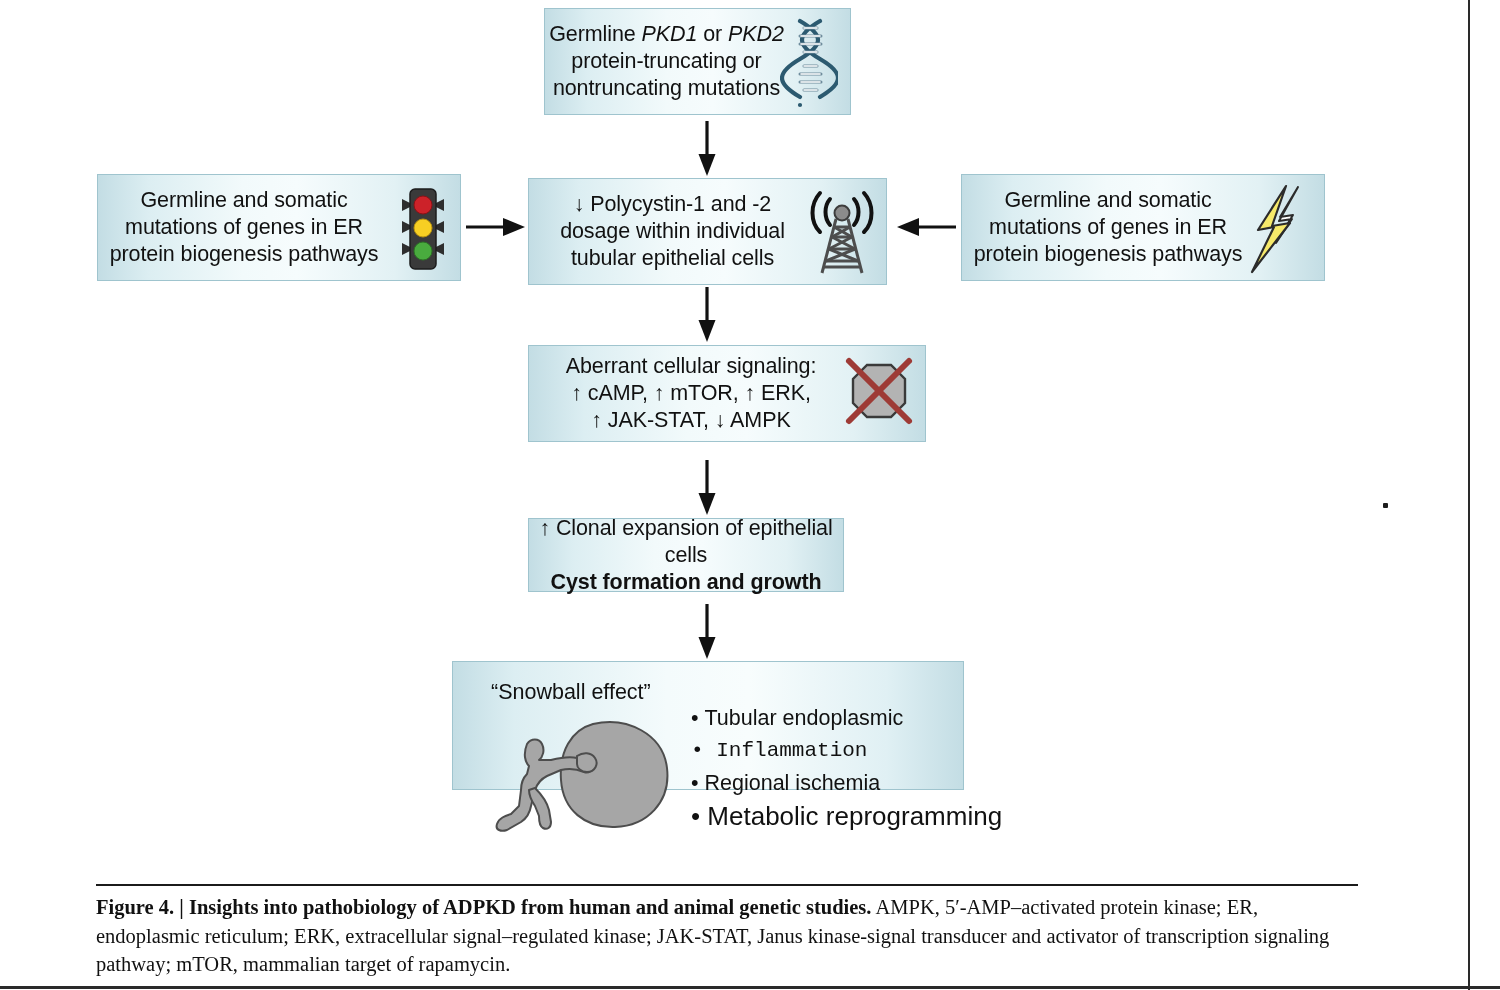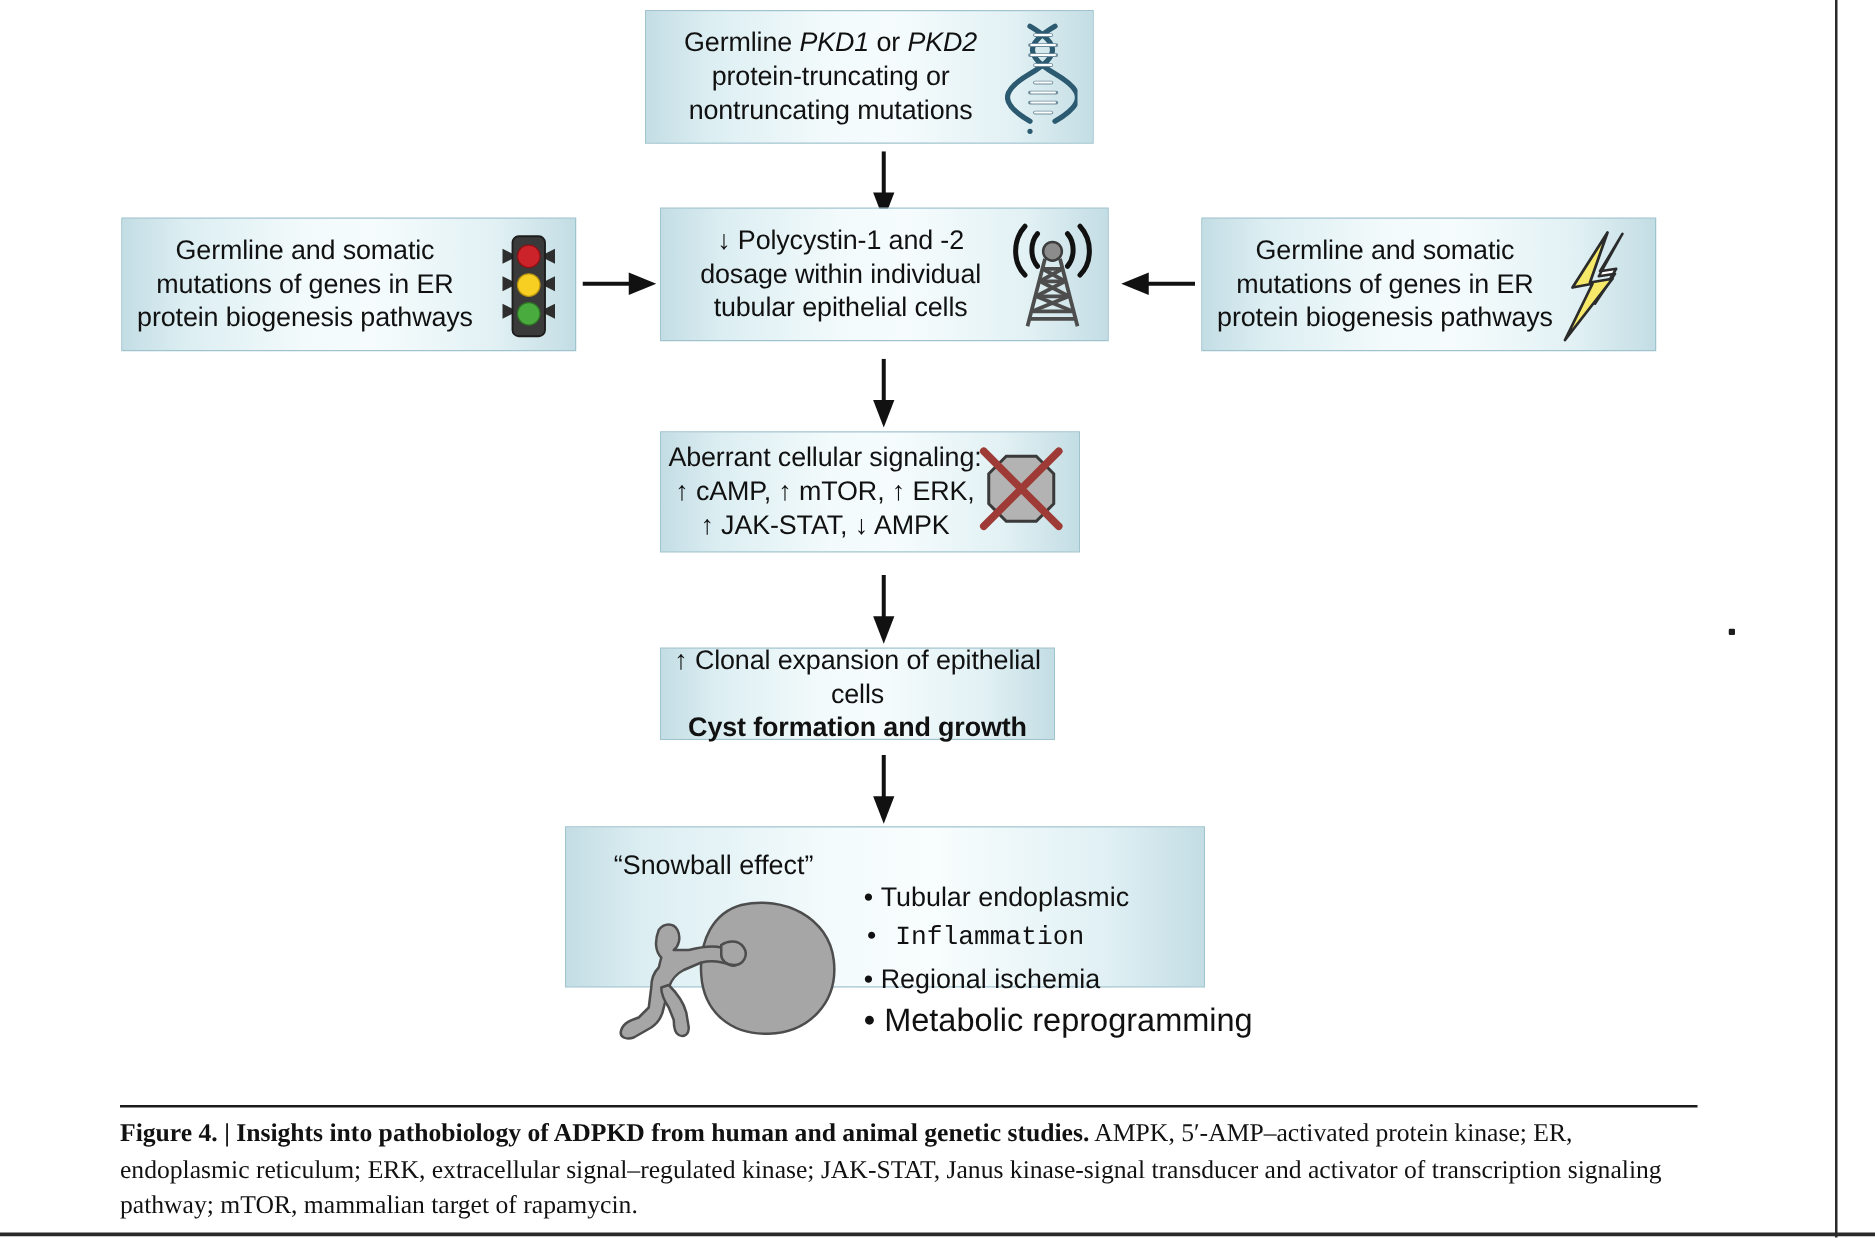--- a/index.html
+++ b/index.html
@@ -85,21 +85,21 @@
   .edge-line {
     position: absolute;
     background: #2a2a2a;
   }
 </style>
 </head>
 <body>
 
 <div class="page">
 
-  <div class="fbox" style="left:516px; top:8px; width:359px; height:107px;">
+  <div class="fbox" style="left:544px; top:8px; width:307px; height:107px;">
     <div class="txt" style="padding-right:62px;">Germline <i>PKD1</i> or <i>PKD2</i><br>protein-truncating or<br>nontruncating mutations</div>
     <div class="icon-slot" style="right:12px; top:8px; width:58px; height:92px;">
       <svg viewBox="0 0 58 92" width="58" height="92">
         <g fill="none" stroke="#2c5a70" stroke-width="4.2" stroke-linecap="round">
           <path d="M20 4 C44 18, 44 28, 20 42 C-4 56, -4 66, 20 80 M20 88 C20 88 20 88 20 88"></path>
           <path d="M40 4 C16 18, 16 28, 40 42 C64 56, 64 66, 40 80"></path>
         </g>
         <g stroke="#6e8c9c" stroke-width="3" stroke-linecap="round">
           <path d="M24 11 L37 11"></path>
           <path d="M20 19 L41 19"></path>
@@ -152,21 +152,21 @@
     </div>
   </div>
 
   <div class="arrow" style="left:466px; top:212px; width:60px; height:30px;">
     <svg viewBox="0 0 60 30" width="60" height="30">
       <path d="M0 15 L42 15" stroke="#111111" stroke-width="3.2"></path>
       <path d="M59 15 L37 6 L37 24 Z" fill="#111111"></path>
     </svg>
   </div>
 
-  <div class="fbox" style="left:528px; top:166px; width:359px; height:107px;">
+  <div class="fbox" style="left:528px; top:178px; width:359px; height:107px;">
     <div class="txt" style="padding-right:70px;">↓ Polycystin-1 and -2<br>dosage within individual<br>tubular epithelial cells</div>
     <div class="icon-slot" style="right:8px; top:10px; width:72px; height:88px;">
       <svg viewBox="0 0 72 88" width="72" height="88">
 
         <g fill="none" stroke="#111111" stroke-width="4" stroke-linecap="round">
           <path d="M24 10 C18 17, 18 29, 24 36"></path>
           <path d="M14 4 C4 15, 4 33, 14 43"></path>
           <path d="M48 10 C54 17, 54 29, 48 36"></path>
           <path d="M58 4 C68 15, 68 33, 58 43"></path>
         </g>
@@ -207,21 +207,21 @@
     </div>
   </div>
 
   <div class="arrow" style="left:692px; top:287px; width:30px; height:56px;">
     <svg viewBox="0 0 30 56" width="30" height="56">
       <path d="M15 0 L15 38" stroke="#111111" stroke-width="3.2"></path>
       <path d="M15 55 L6.5 33 L23.5 33 Z" fill="#111111"></path>
     </svg>
   </div>
 
-  <div class="fbox" style="left:528px; top:345px; width:336px; height:97px;">
+  <div class="fbox" style="left:528px; top:345px; width:398px; height:97px;">
     <div class="txt" style="padding-right:72px;">Aberrant cellular signaling:<br>↑ cAMP, ↑ mTOR, ↑ ERK,<br>↑ JAK-STAT, ↓ AMPK</div>
     <div class="icon-slot" style="right:10px; top:7px; width:72px; height:80px;">
       <svg viewBox="0 0 72 80" width="72" height="80">
         <polygon points="24,12 48,12 62,26 62,50 48,64 24,64 10,50 10,26" fill="#b3b3b3" stroke="#3a3a3a" stroke-width="2.4"></polygon>
         <g stroke="#9e3b36" stroke-width="6" stroke-linecap="round">
           <path d="M6 8 L66 68"></path>
           <path d="M66 8 L6 68"></path>
         </g>
       </svg>
     </div>

